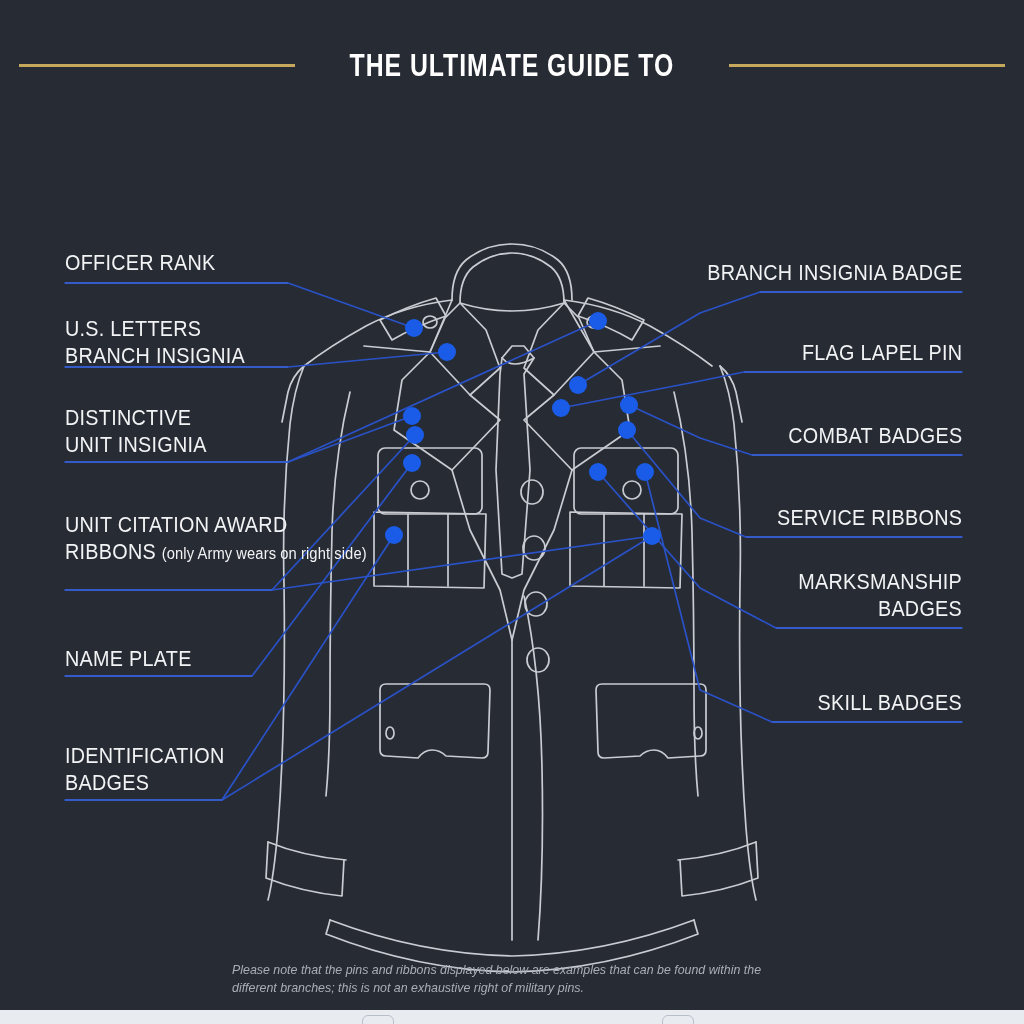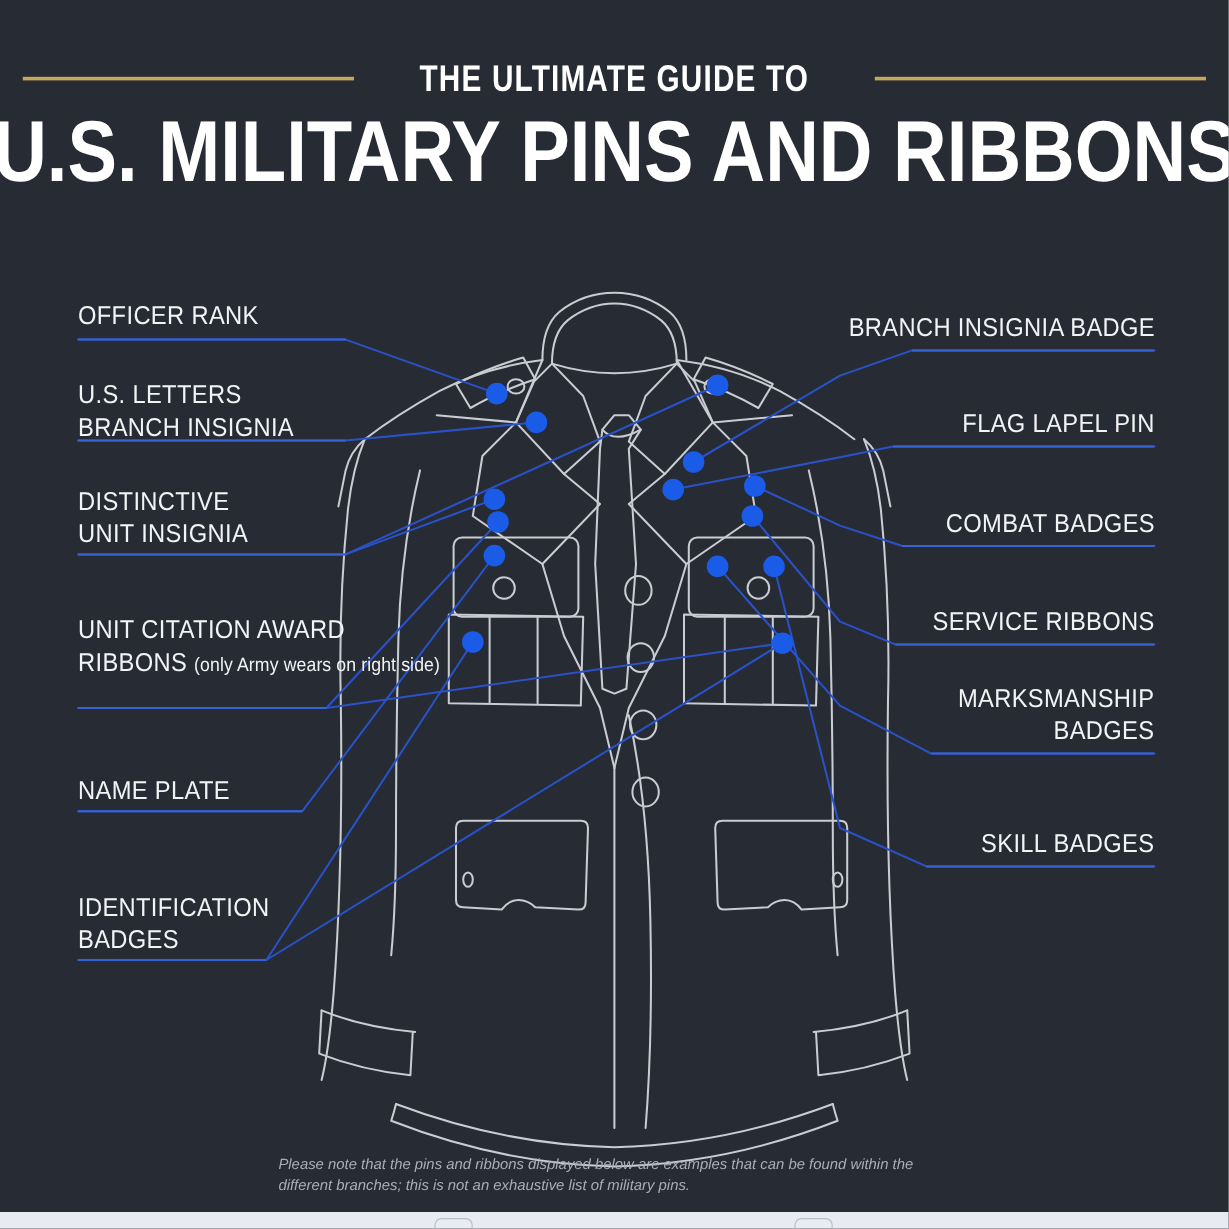--- a/index.html
+++ b/index.html
@@ -133,25 +133,20 @@
 <div id="poster">
 
   <div id="titleBlock">
 
     <div class="kicker-row">
       <div class="rule"></div>
       <div class="kicker">THE ULTIMATE GUIDE TO</div>
       <div class="rule"></div>
     </div>
 
-    <div id="mainTitleRow">
-
-      <div id="mainTitle">U.S. MILITARY PINS AND RIBBONS</div>
-
-    </div>
 
   </div>
 
   <svg id="artLayer" viewBox="0 0 1024 1024">
     <g fill="none" stroke="#c9ccd2" stroke-width="1.7" stroke-linejoin="round" stroke-linecap="round">
 
       <path d="M452 300 q0 -28 14 -40 q20 -16 46 -16 q26 0 46 16 q14 12 14 40"></path>
       <path d="M460 303 q0 -25 13 -36 q18 -14 39 -14 q21 0 39 14 q13 11 13 36"></path>
       <path d="M460 303 q52 16 104 0"></path>
 
@@ -330,20 +325,20 @@
 
   <div class="label right" style="top:569px">
     <div>MARKSMANSHIP</div>
     <div>BADGES</div>
   </div>
 
   <div class="label right" style="top:690px">
     <div>SKILL BADGES</div>
   </div>
 
-  <div id="footnote">Please note that the pins and ribbons displayed below are examples that can be found within the different branches; this is not an exhaustive list of military pins.</div>
+  <div id="footnote">Please note that the pins and ribbons displayed below are examples that can be found within the different branches; this is not an exhaustive right of military pins.</div>
 
   <div id="bottomStrip">
     <div class="ghost" style="left:362px"></div>
     <div class="ghost" style="left:662px"></div>
   </div>
 
 </div>
 
 </body></html>

